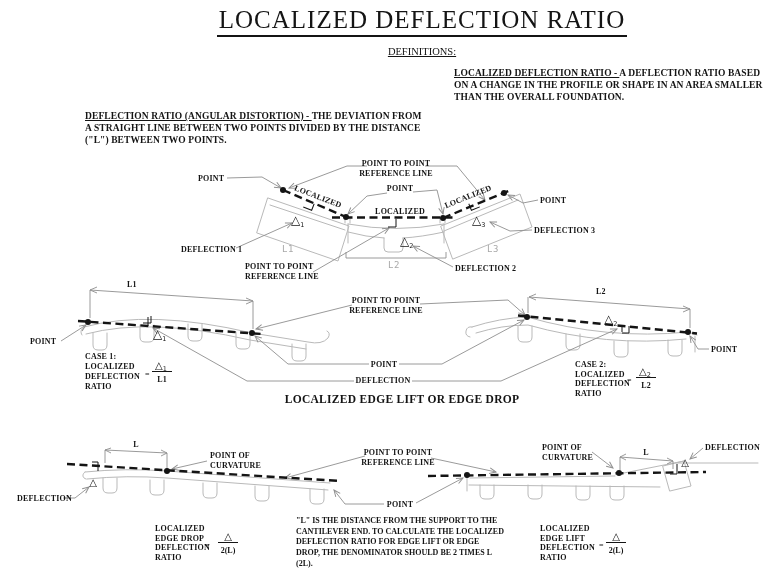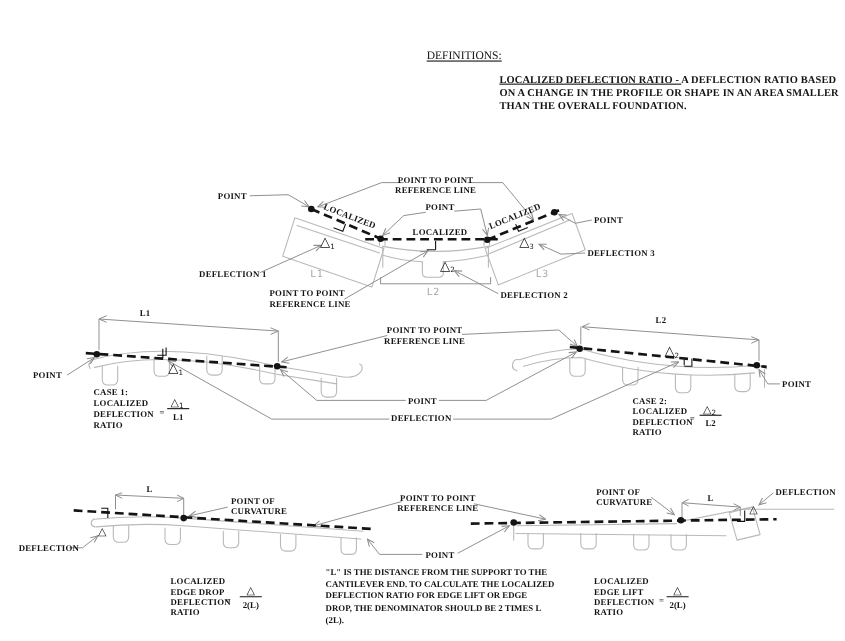--- a/index.html
+++ b/index.html
@@ -282,27 +282,34 @@
       <text class="lbl" x="540" y="550">DEFLECTION</text>
       <text class="lbl" x="540" y="559.5">RATIO</text>
       <text class="lbl" x="599" y="548">=</text>
       <text class="dsmall lblc" x="616" y="540">△</text>
       <path class="tick" d="M606,542.5 H626"></path>
       <text class="frac lblc" x="616" y="552.5">2(L)</text>
     </g>
   </g>
 </svg>
 
+<div class="abs" id="title">
+  <span>LOCALIZED  DEFLECTION RATIO</span>
+</div>
 
 <div class="abs" id="defhead">
   <span>DEFINITIONS:</span>
 </div>
 
 
+<div class="abs defblock" id="def-left-2">
+  <span class="term">DEFLECTION  RATIO (ANGULAR DISTORTION) - </span><span>THE  DEVIATION FROM A STRAIGHT LINE BETWEEN TWO POINTS DIVIDED BY THE DISTANCE ("L") BETWEEN TWO POINTS.</span>
+</div>
 
 <div class="abs defblock" id="def-right-1">
   <span class="term">LOCALIZED DEFLECTION RATIO - </span><span>A DEFLECTION RATIO BASED ON A CHANGE IN THE PROFILE OR SHAPE IN AN AREA SMALLER THAN THE OVERALL FOUNDATION.</span>
 </div>
 
+<div class="abs" id="edge-heading">LOCALIZED EDGE LIFT OR EDGE DROP</div>
 
 <div class="abs" id="note">"L" IS THE DISTANCE FROM THE SUPPORT TO THE CANTILEVER END. TO CALCULATE THE LOCALIZED DEFLECTION RATIO FOR EDGE LIFT OR EDGE DROP, THE DENOMINATOR SHOULD BE 2 TIMES L (2L).</div>
 
 </div>
 
 </body></html>

